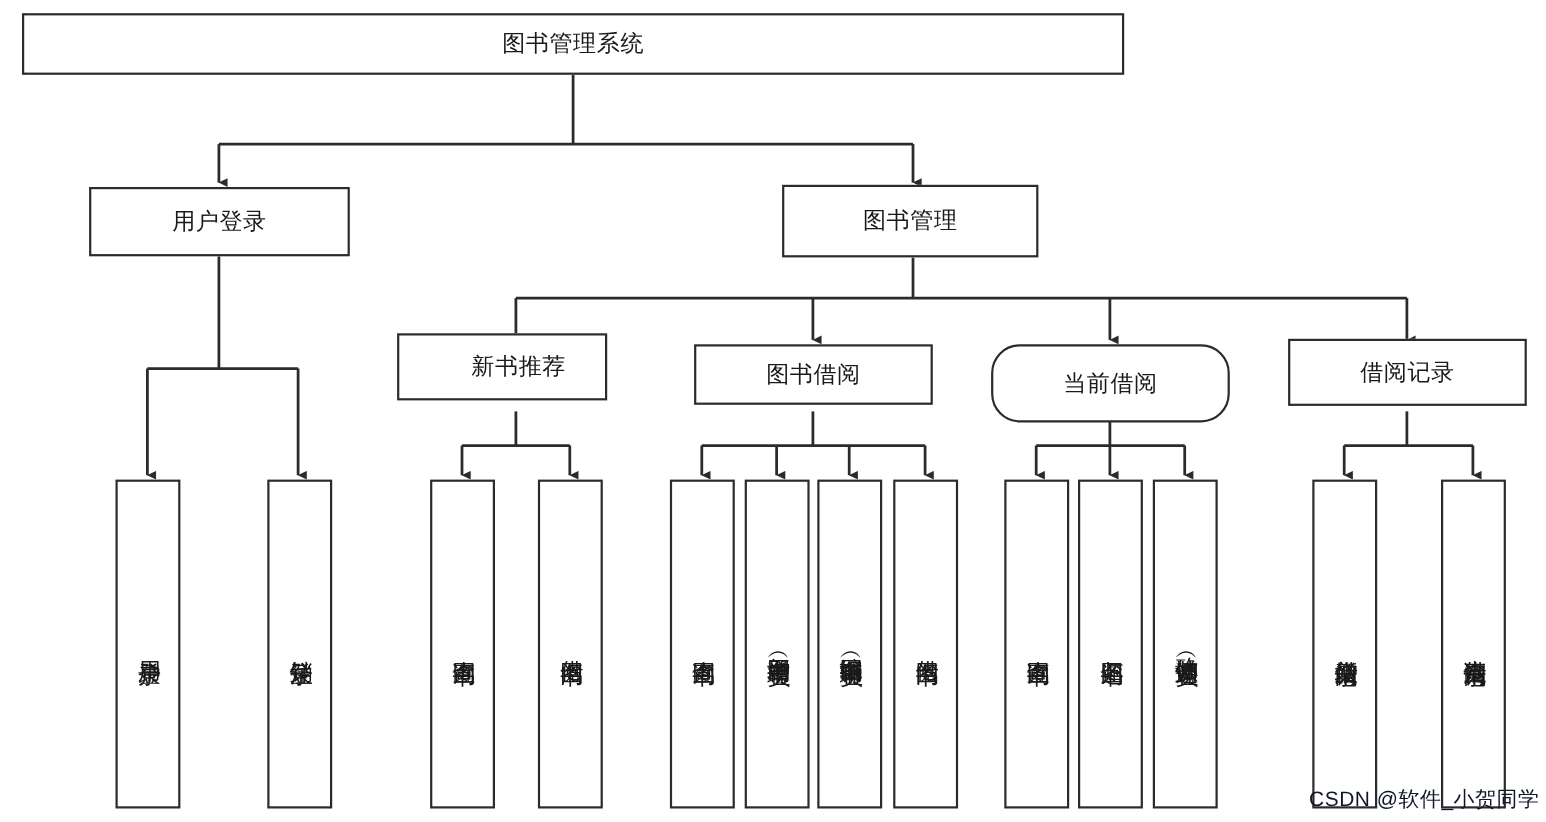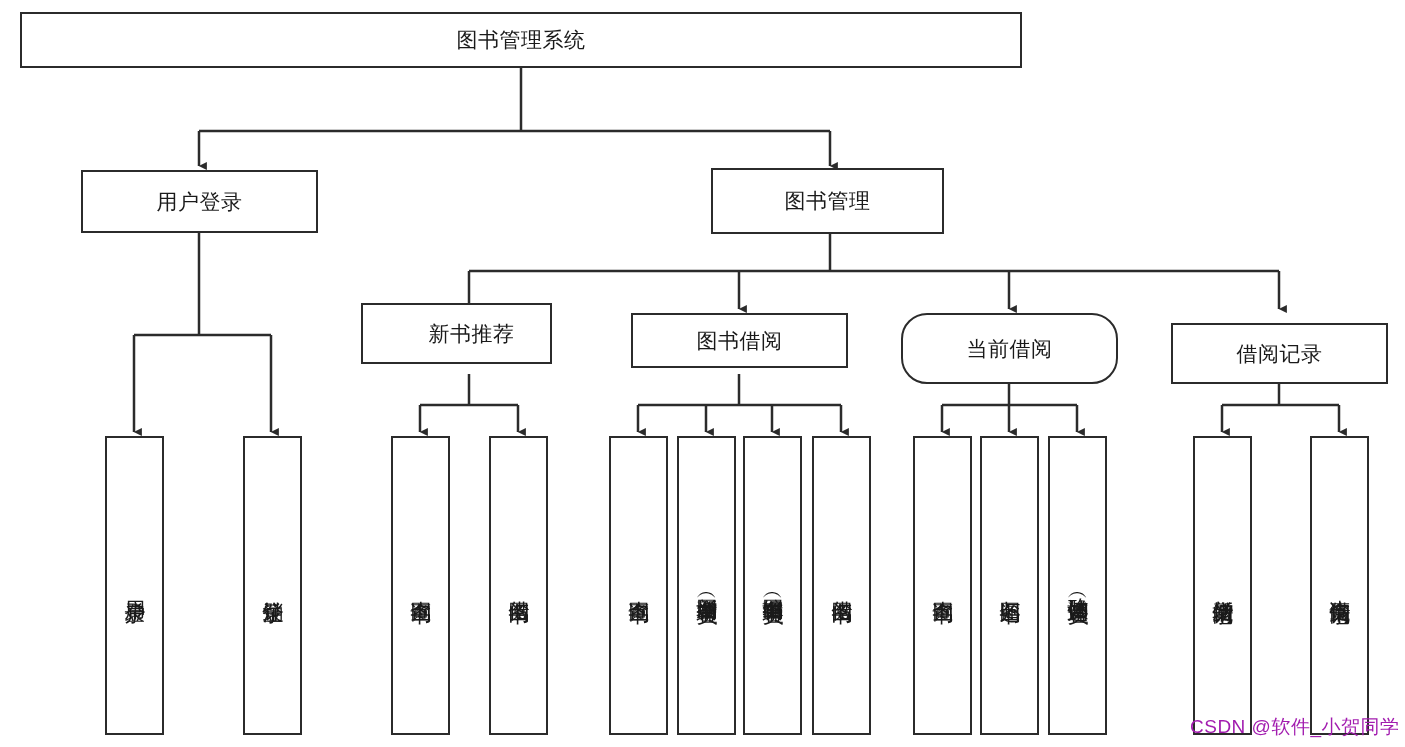--- a/index.html
+++ b/index.html
@@ -45,21 +45,21 @@
     writing-mode: vertical-rl;
     text-orientation: upright;
     font-size: 21px;
     line-height: 1.18;
     letter-spacing: 1px;
     padding: 4px 0;
   }
   .watermark {
     position: absolute;
     font-size: 19px;
-    color: #a21caf;
+    color: #0f172a;
     white-space: nowrap;
     letter-spacing: 0.5px;
   }
 </style>
 </head>
 <body>
 
 <div id="diagram-root">
 
   <svg class="diagram-svg" viewBox="0 0 1405 747" xmlns="http://www.w3.org/2000/svg">
@@ -125,21 +125,21 @@
 
   <div class="node-box node-h" style="left:361px; top:303px; width:191px; height:61px;padding-left:30px;">
     <span>新书推荐</span>
   </div>
   <div class="node-box node-h" style="left:631px; top:313px; width:217px; height:55px;">
     <span>图书借阅</span>
   </div>
   <div class="node-box node-h" style="left:901px; top:313px; width:217px; height:71px;border-radius:26px;">
     <span>当前借阅</span>
   </div>
-  <div class="node-box node-h" style="left:1171px; top:323px; width:217px; height:61px;">
+  <div class="node-box node-h" style="left:1171px; top:308px; width:217px; height:61px;">
     <span>借阅记录</span>
   </div>
 
   <div class="node-box node-v" style="left:105px; top:436px; width:59px; height:299px;">
     <span>用户登录</span>
   </div>
   <div class="node-box node-v" style="left:243px; top:436px; width:59px; height:299px;">
     <span>注销登录</span>
   </div>
 

